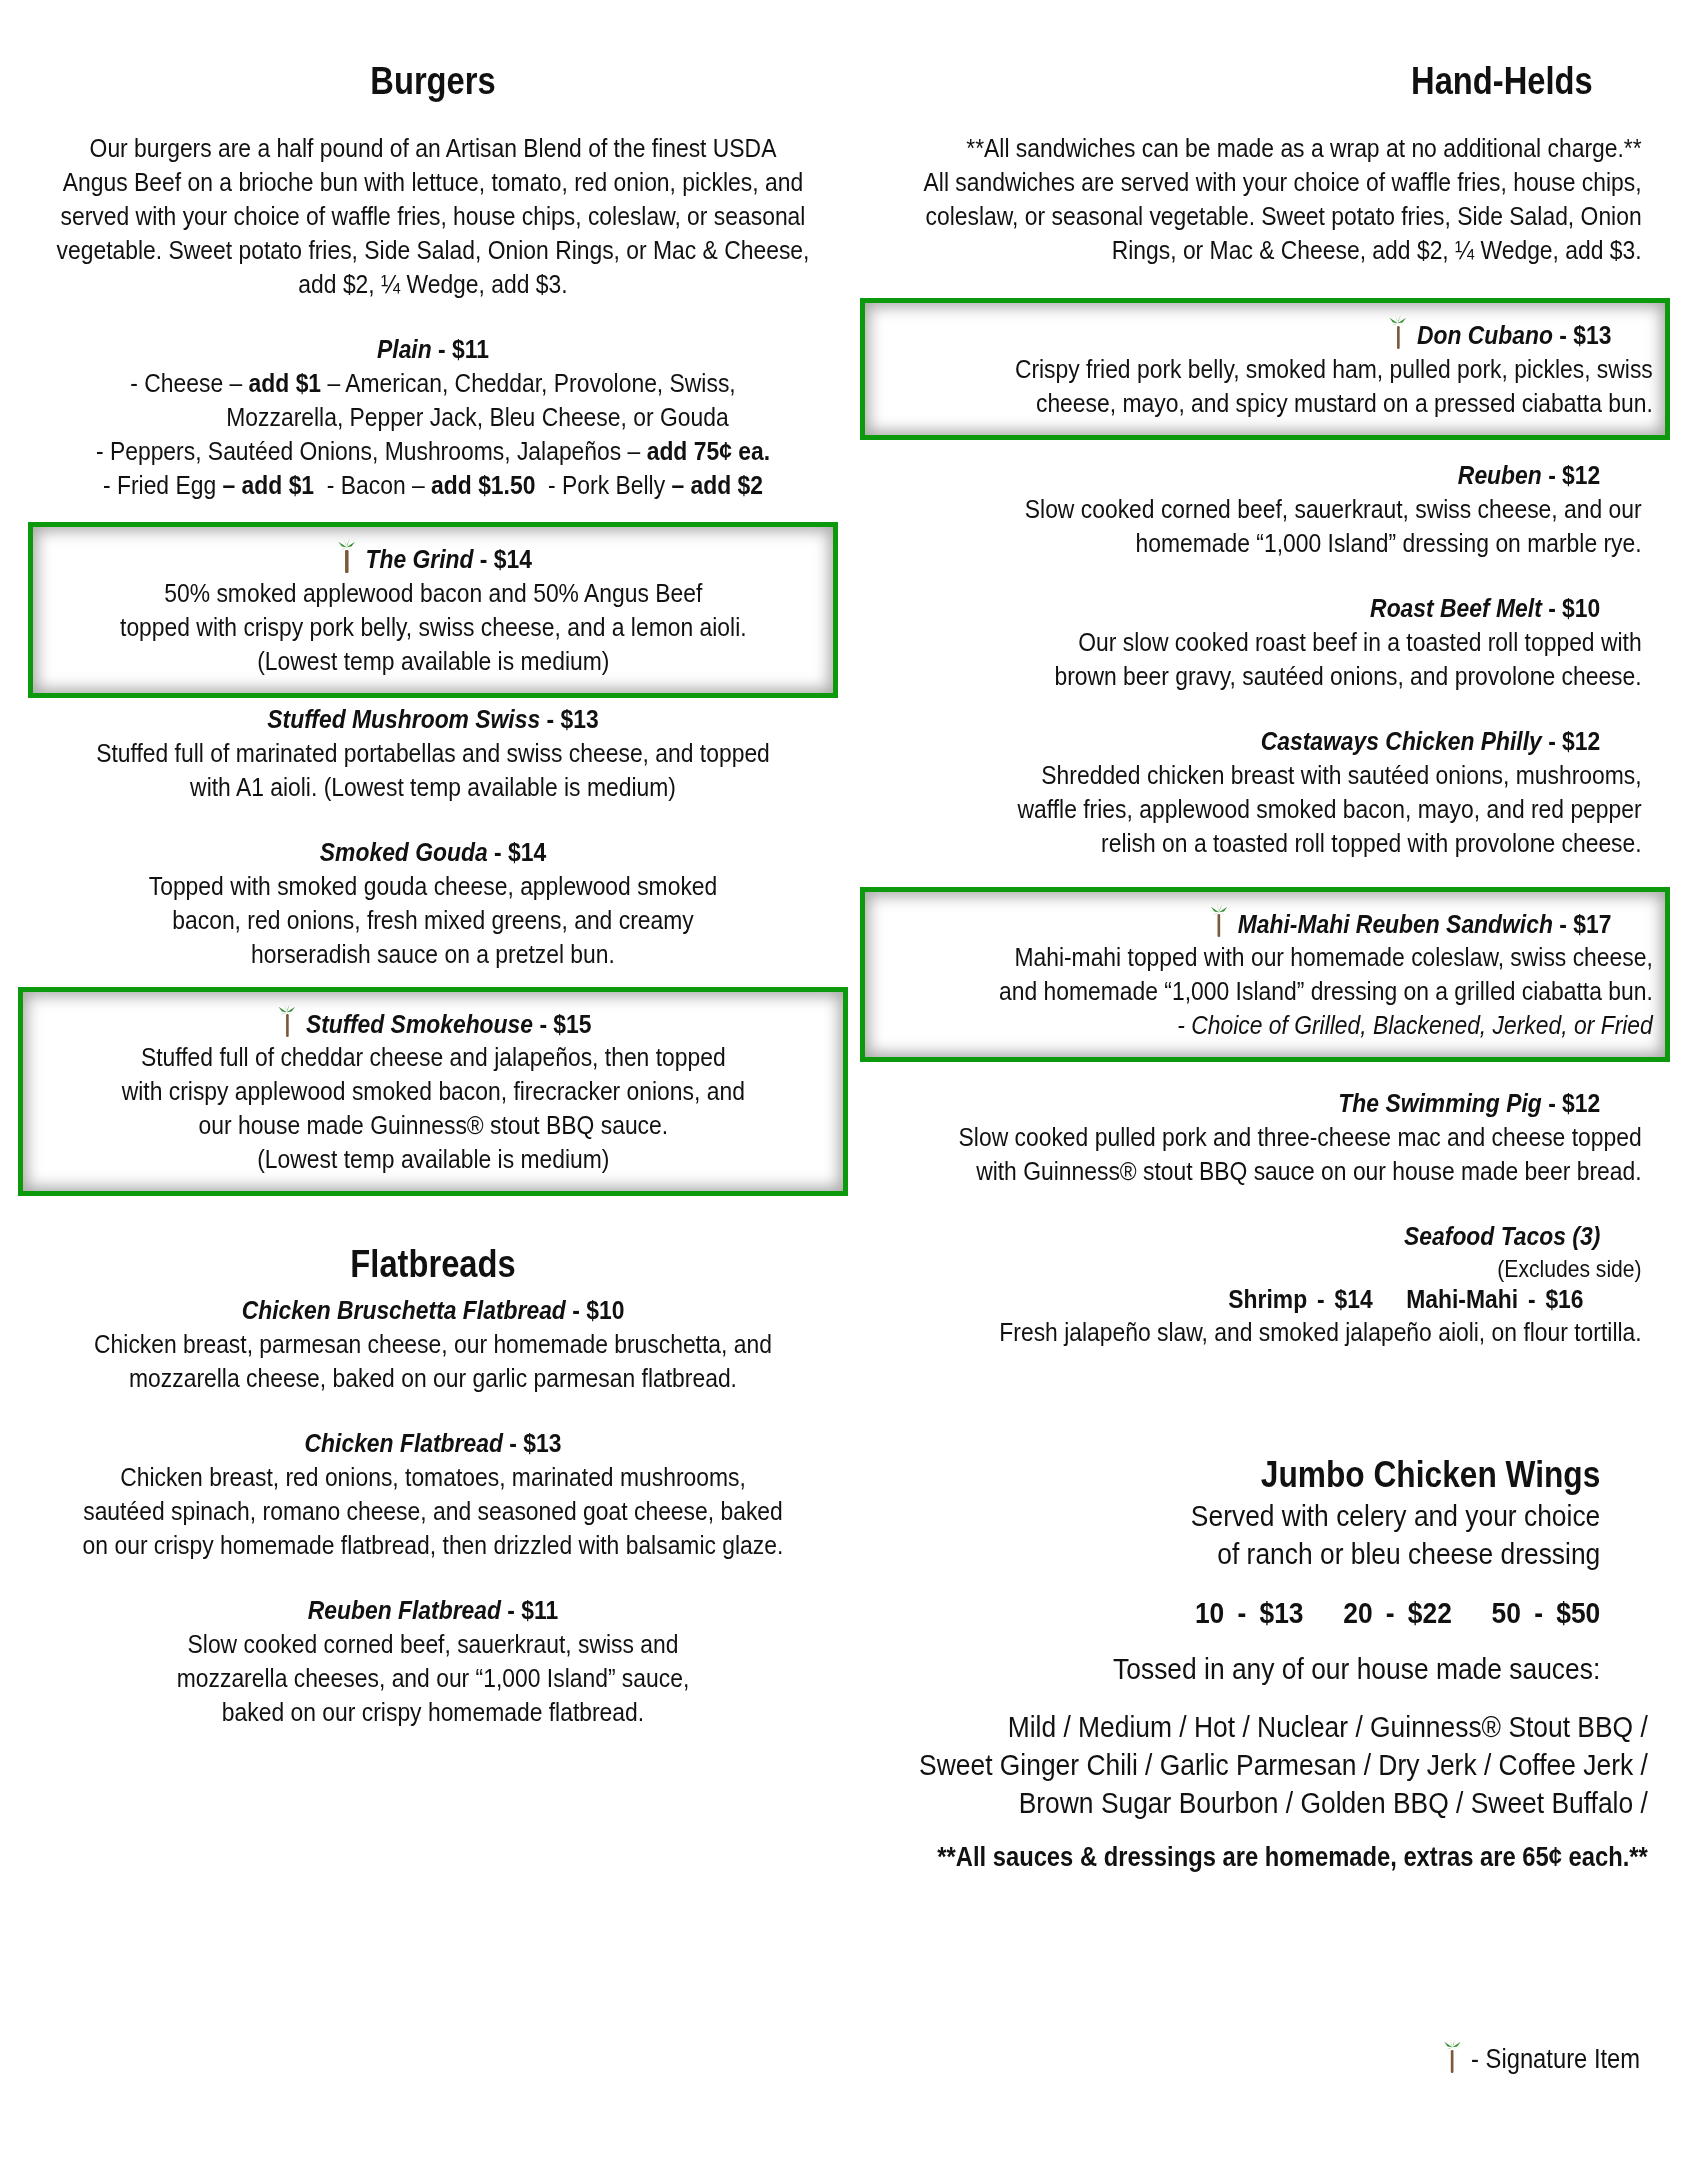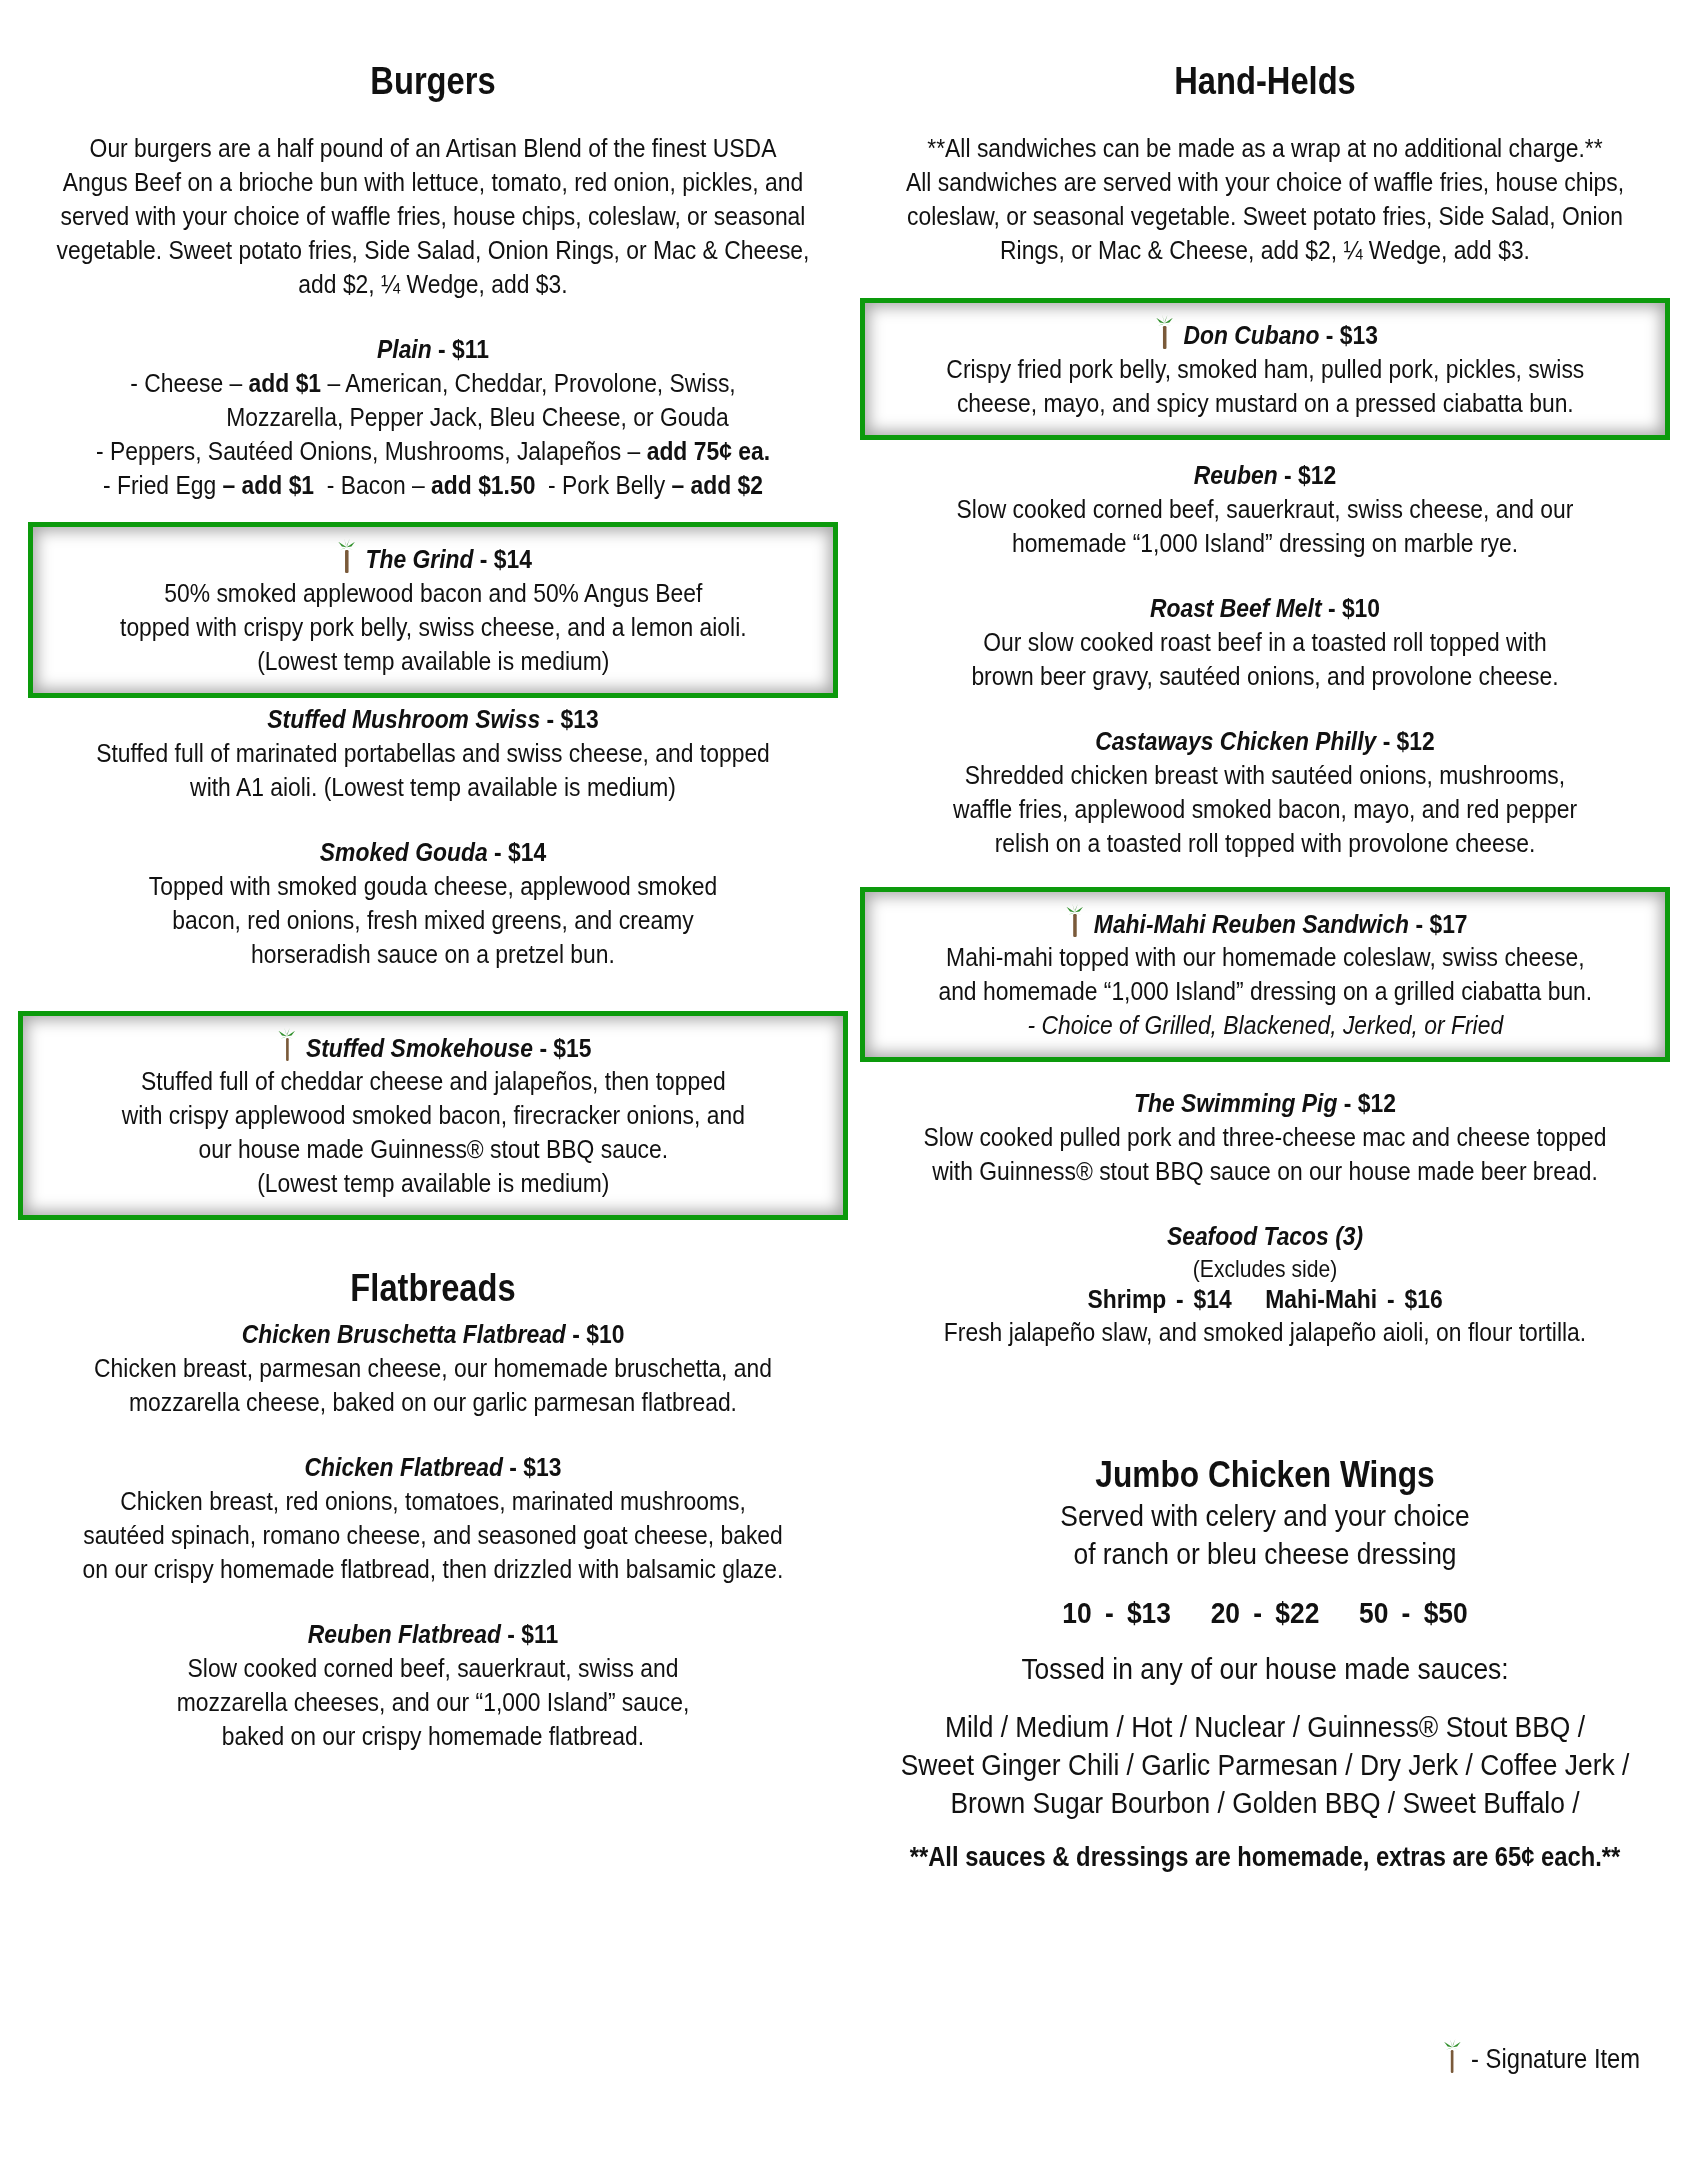--- a/index.html
+++ b/index.html
@@ -1,19 +1,19 @@
 <!DOCTYPE html>
 <html style="font-size:10.8px"><head>
 <meta charset="utf-8">
 <style>
   html,body{margin:0;padding:0;background:#fff;}
   body{width:1687px;height:2183px;position:relative;overflow:hidden;font-family:"Liberation Sans",sans-serif;color:#111;}
   .col{position:absolute;top:0;text-align:center;}
   .col.left{left:52px;width:762px;}
-  .col.right{left:884px;width:762px;}
+  .col.right{left:884px;width:762px;text-align:right;}
   .section-title{font-weight:bold;font-size:38px;transform:scaleX(.86);line-height:1;margin:0;}
   .intro{font-size:26px;line-height:34px;transform:scaleX(.88);transform-origin:center;margin:0 -47px;}
   .item{margin-top:31px;}
   .item .name{font-size:26px;line-height:34px;font-weight:bold;transform:scaleX(.88);}
   .item .name i{font-style:italic;}
   .item .desc{font-size:26px;line-height:34px;transform:scaleX(.88);margin:0 -47px;white-space:pre-line;}
   .item .desc .em{font-style:italic;}
   .sig{border:5.4px solid #0c9a0c;box-shadow:inset 0 0 15px 4px rgba(0,0,0,.35);padding:12px 6.7px 15px;margin-left:-24px;margin-right:-24px;}
   .palm{display:inline-block;width:27px;height:34px;vertical-align:-5.4px;margin-right:8px;position:relative;}
   .palm .trunk{position:absolute;left:12px;top:10.8px;width:3.4px;height:23px;background:#7a5a3a;border-radius:1.3px;}
@@ -77,21 +77,21 @@
 with A1 aioli. (Lowest temp available is medium)</div>
   </div>
 
   <div class="item">
     <div class="name"><i>Smoked Gouda</i> <span>- $14</span></div>
     <div class="desc">Topped with smoked gouda cheese, applewood smoked
 bacon, red onions, fresh mixed greens, and creamy
 horseradish sauce on a pretzel bun.</div>
   </div>
 
-  <div class="item sig" style="margin-top:40px;margin-left:-34px;margin-right:-34px">
+  <div class="item sig" style="margin-top:16px;margin-left:-34px;margin-right:-34px">
     <div class="name"><span class="palm"><span class="trunk"></span><svg class="leaf" viewBox="0 0 32 22">
             <use href="#palm-leaves"></use>
           </svg></span><i>Stuffed Smokehouse</i> <span>- $15</span></div>
     <div class="desc">Stuffed full of cheddar cheese and jalapeños, then topped
 with crispy applewood smoked bacon, firecracker onions, and
 our house made Guinness® stout BBQ sauce.
 (Lowest temp available is medium)</div>
   </div>
 
 

